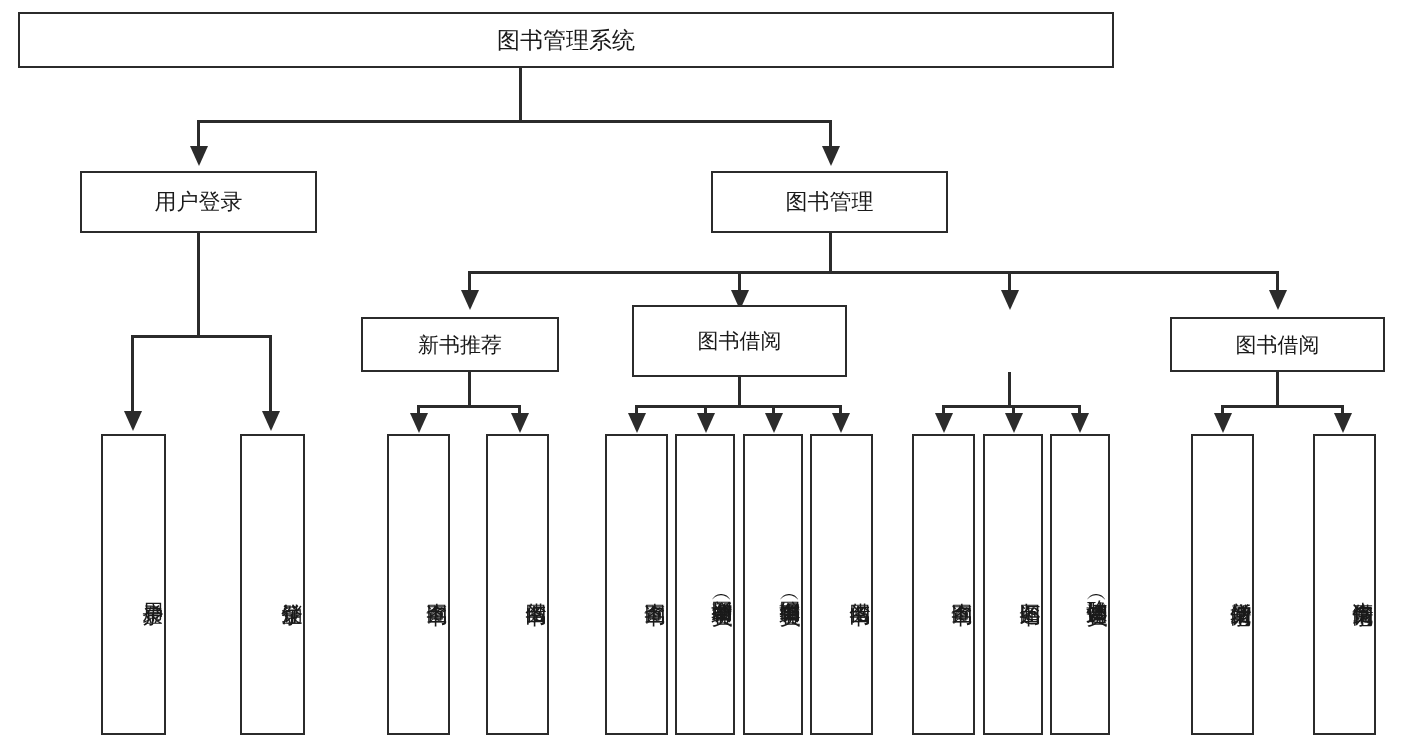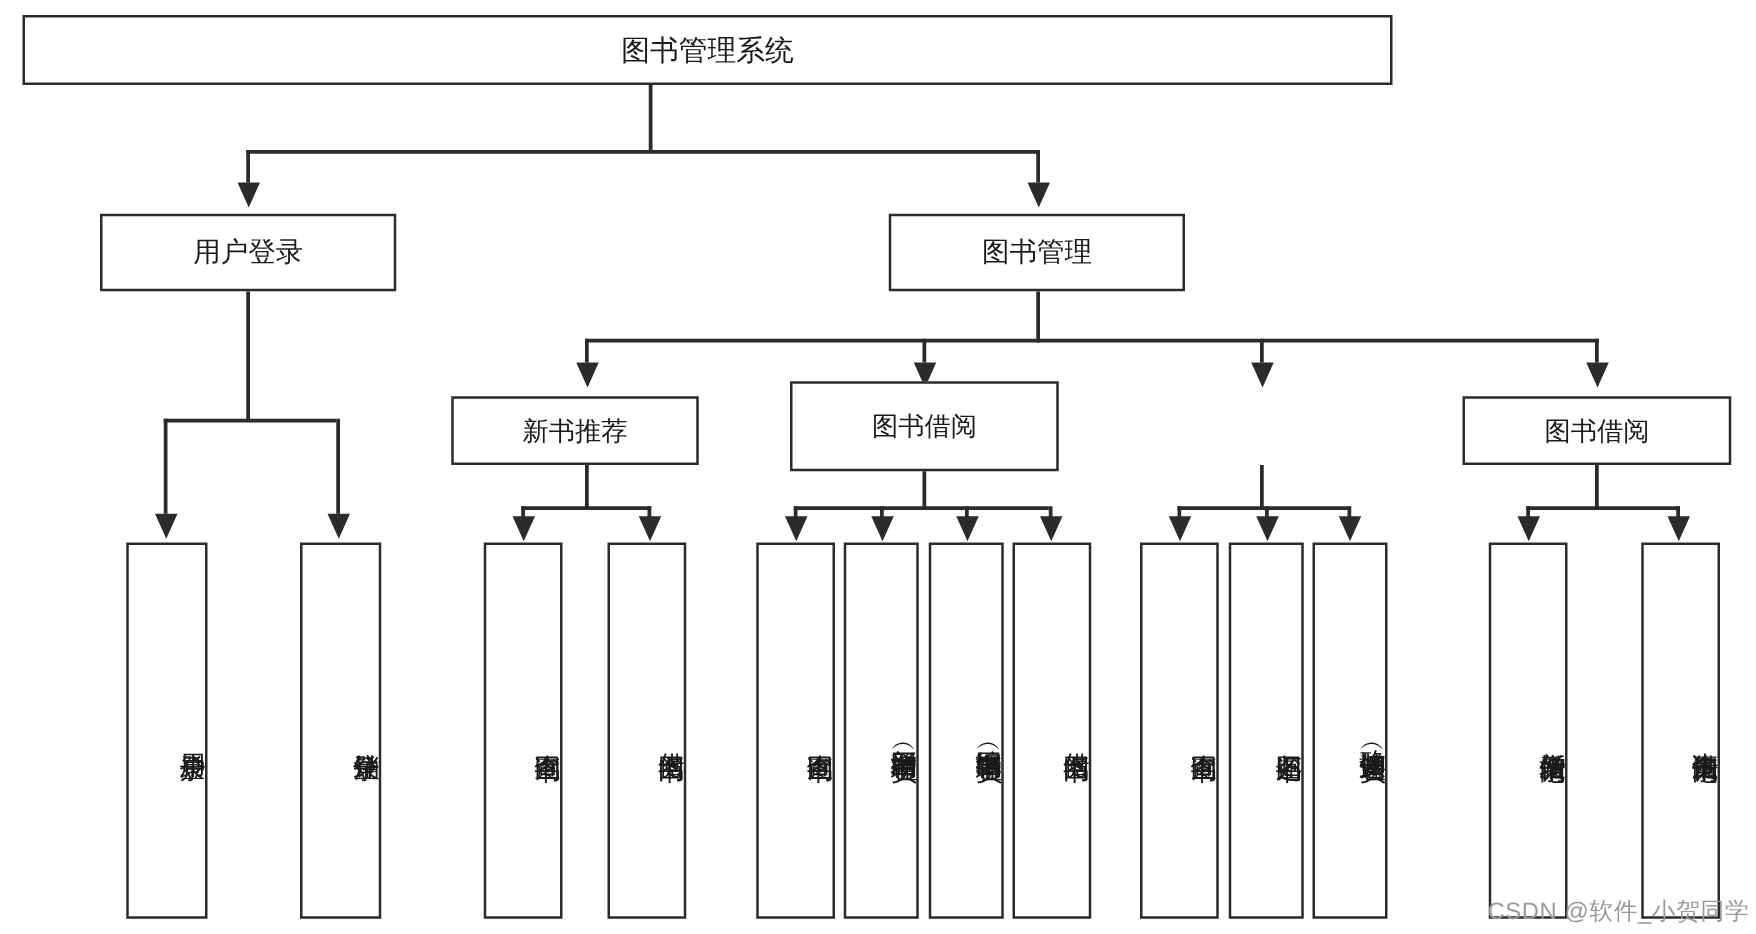--- a/index.html
+++ b/index.html
@@ -201,15 +201,14 @@
   </div>
 
   <div class="node leaf" style="left:1191px; top:434px; width:63px; height:301px;">
     <span class="vtext">新增借阅记录</span>
   </div>
 
   <div class="node leaf" style="left:1313px; top:434px; width:63px; height:301px;">
     <span class="vtext">查询借阅记录</span>
   </div>
 
-  <div id="watermark" style="left:1190px; top:716px;">CSDN @软件_小贺同学</div>
 
 </div>
 
 </body></html>

